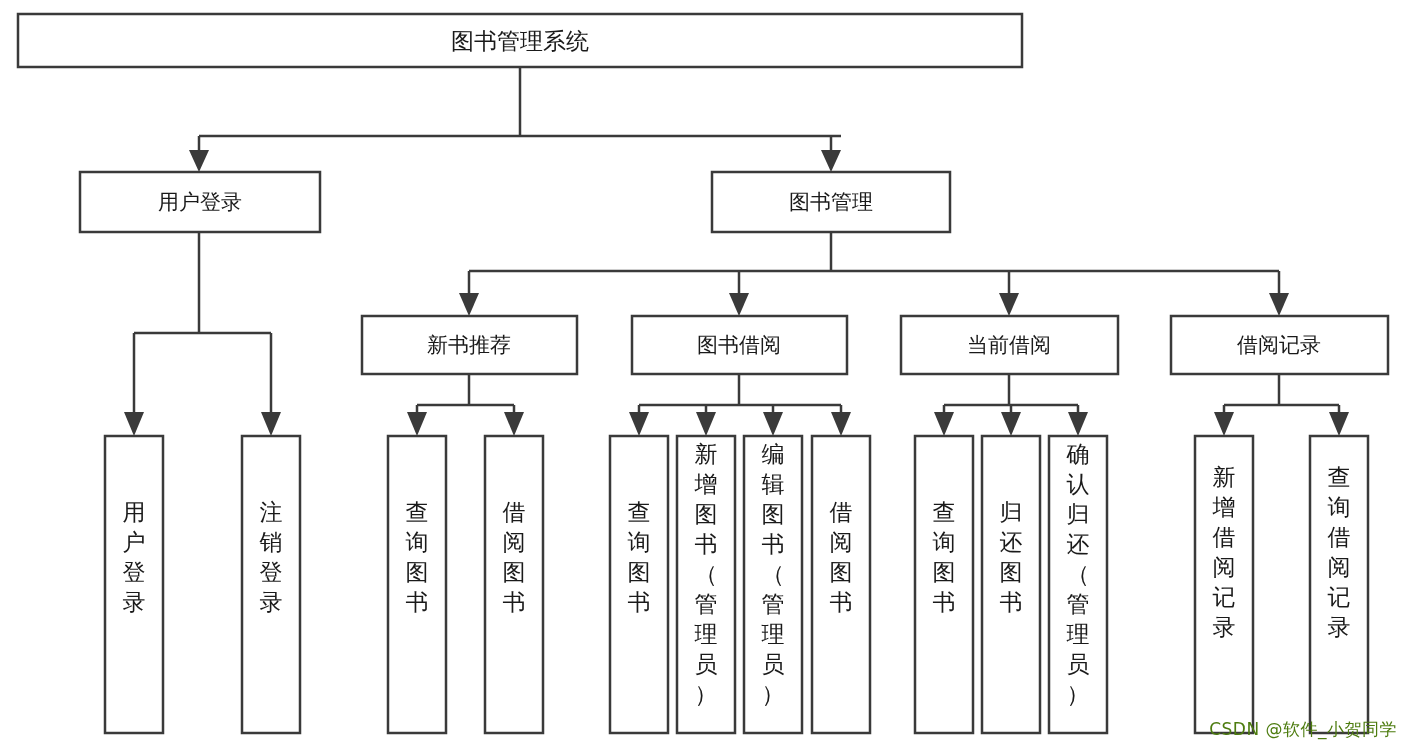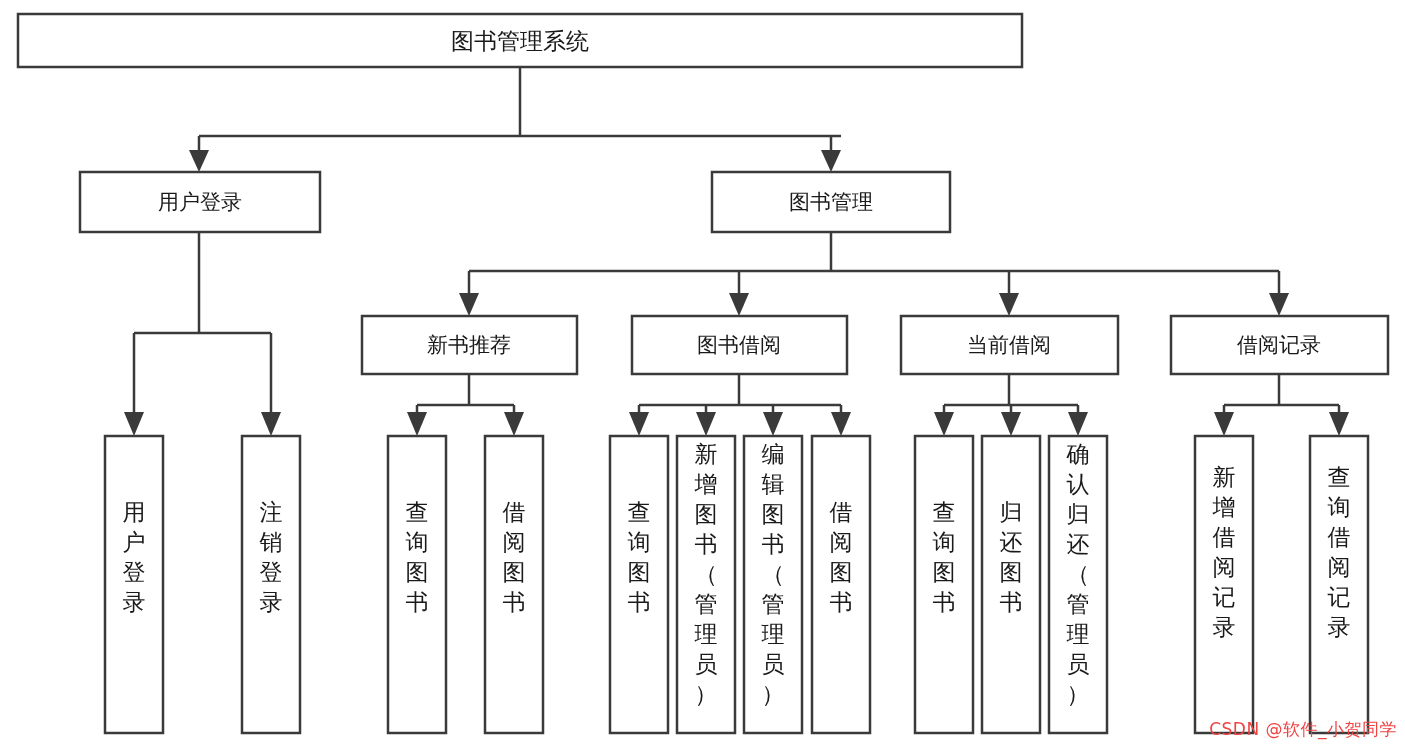--- a/index.html
+++ b/index.html
@@ -50,21 +50,21 @@
     fill: #1a1a1a;
     font-size: 23px;
     text-anchor: middle;
   }
   .watermark {
     position: absolute;
     right: 8px;
     bottom: 6px;
     font-family: "DejaVu Sans", "Liberation Sans", sans-serif;
     font-size: 17px;
-    color: #ef4444;
+    color: #4d7c0f;
     letter-spacing: 0.5px;
     white-space: nowrap;
     pointer-events: none;
   }
 </style>
 </head>
 <body>
 
 <svg id="diagram" viewBox="0 0 1405 747" xmlns="http://www.w3.org/2000/svg">
 

